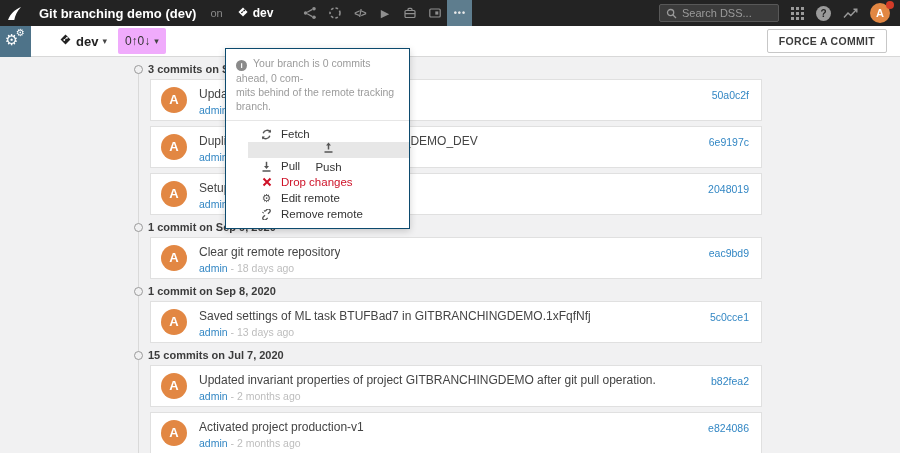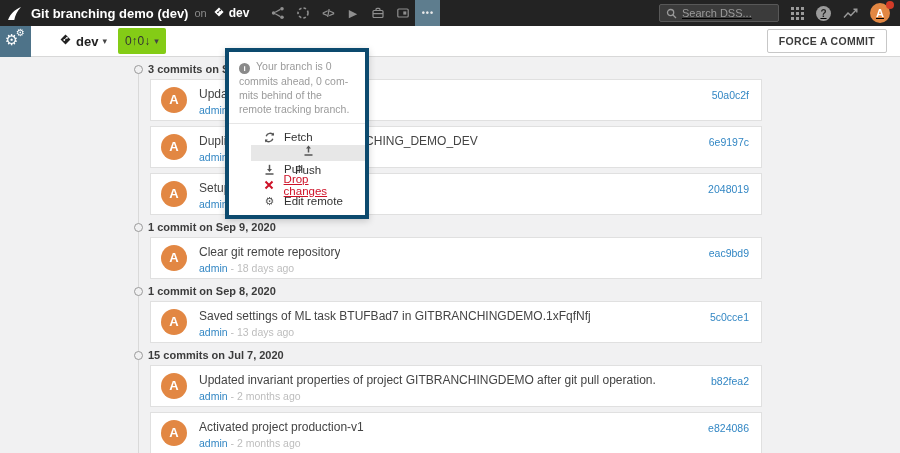--- a/index.html
+++ b/index.html
@@ -1,70 +1,70 @@
 <!DOCTYPE html>
 <html><head>
 <meta charset="utf-8">
 <style>
   * { margin:0; padding:0; box-sizing:border-box; }
   html,body { width:900px; height:453px; overflow:hidden; }
   body { font-family:"Liberation Sans","DejaVu Sans",sans-serif; background:#f1f1f2; position:relative; }
 
   
-  .navbar { position:absolute; top:0; left:0; right:0; height:26px; background:#232323; display:flex; align-items:center; z-index:30; }
+  .navbar { position:absolute; top:0; left:0; right:0; height:26px; background:#232323; display:flex; align-items:center; z-index:30;gap:8px; }
   .logo { width:28px; height:26px; display:flex; align-items:center; justify-content:center; cursor:pointer; }
   .nav-title { font-size:13px; font-weight:700; color:#fff; margin-left:3px; white-space:nowrap; cursor:pointer; }
   .nav-on { font-size:11px; color:#8a8a8a; margin:0 6px; }
   .nav-branch { display:flex; align-items:center; gap:4px; font-size:12px; font-weight:700; color:#fff; cursor:pointer; }
   .nav-icons { display:flex; margin-left:16px; height:26px; }
   .nav-icon { width:25px; height:26px; display:flex; align-items:center; justify-content:center; color:#8f8f8f; font-size:11px; cursor:pointer; }
   .nav-icon.code { font-size:10px; letter-spacing:-1px; font-weight:700; }
   .nav-icon.more { background:#5e7d8e; color:#eaeaea; font-size:9px; letter-spacing:1px; font-weight:700; }
-  .nav-right { margin-left:auto; display:flex; align-items:center; gap:12px; padding-right:10px;text-decoration:underline; }
+  .nav-right { margin-left:auto; display:flex; align-items:center; gap:12px; padding-right:10px; }
   .search-box { width:120px; height:18px; background:#3b3b3b; border:1px solid #585858; border-radius:2px; display:flex; align-items:center; gap:5px; padding:0 6px; }
   .search-box input { background:transparent; border:none; outline:none; color:#9a9a9a; font-size:11px; width:90px; font-family:inherit; }
   .search-box input::placeholder { color:#9a9a9a; }
   .help-badge { width:15px; height:15px; border-radius:50%; background:#9a9a9a; color:#232323; font-size:10px; font-weight:700; text-align:center; line-height:15px; cursor:pointer; }
   .nav-svg { color:#9a9a9a; cursor:pointer; display:flex; }
   .avatar-nav { position:relative; width:20px; height:20px; border-radius:50%; background:#e28743; color:#fff; font-size:11px; font-weight:700; text-align:center; line-height:20px; cursor:pointer; }
   .notif-dot { position:absolute; top:-2px; right:-4px; width:8px; height:8px; border-radius:50%; background:#d23b28; }
 
   
   .pheader { position:absolute; top:26px; left:0; right:0; height:31px; background:#fff; border-bottom:1px solid #d8d8d8; display:flex; align-items:center; z-index:25; }
   .gears-sq { width:31px; height:31px; background:#4e7389; color:#fff; position:relative; flex:0 0 auto; }
   .gear-big { position:absolute; left:5px; top:6px; font-size:15px; line-height:15px; }
   .gear-small { position:absolute; left:16px; top:2px; font-size:10px; line-height:10px; }
   .ptitle { font-size:15px; color:#333; margin-left:11px; white-space:nowrap; }
   .branch-select { display:flex; align-items:center; gap:4px; margin-left:28px; font-size:13px; font-weight:700; color:#222; cursor:pointer; }
   .caret { font-size:9px; color:#444; }
-  .counts-btn { margin-left:11px; background:#84cc16; border-radius:2px; padding:6px 7px; font-size:12px; color:#333; display:flex; align-items:center; gap:4px; cursor:pointer; }
+  .counts-btn { margin-left:11px; background:#f0abfc; border-radius:2px; padding:6px 7px; font-size:12px; color:#333; display:flex; align-items:center; gap:4px; cursor:pointer; }
   .force-btn { margin-left:auto; margin-right:13px; background:#fff; border:1px solid #c7c7c7; border-radius:2px; color:#3c3c3c; font-size:10.5px; font-weight:700; letter-spacing:.3px; padding:5px 11px; cursor:pointer; font-family:inherit;text-align:right; }
 
   
   .content { position:absolute; top:57px; left:0; right:0; bottom:0; background:#f1f1f2; overflow:hidden; }
   .timeline-line { position:absolute; left:138px; top:12px; bottom:0; width:1px; background:#d9d9d9; }
   .groups-wrap { position:relative; padding-top:6px; }
   .group { margin-bottom:6px; }
   .group-header { position:relative; margin-left:148px; height:13px; line-height:13px; font-size:11px; font-weight:700; color:#3c3c3c; margin-bottom:3px; }
   .group-header::before { content:""; position:absolute; left:-14px; top:2px; width:7px; height:7px; border:1px solid #9a9a9a; border-radius:50%; background:#f1f1f2; }
   .card { position:relative; margin-left:150px; width:612px; height:42px; background:#fff; border:1px solid #e0e0e0; margin-bottom:5px; }
   .cavatar { position:absolute; left:10px; top:7px; width:26px; height:26px; border-radius:50%; background:#e28743; color:#fff; font-size:13px; font-weight:700; text-align:center; line-height:26px; }
   .ctitle { position:absolute; left:48px; top:7px; font-size:12px; color:#444; white-space:nowrap; max-width:470px; overflow:hidden; }
   .cmeta { position:absolute; left:48px; top:24px; font-size:10.5px; color:#bdbdbd; white-space:nowrap; }
   .cmeta .author { color:#3387c4; cursor:pointer; }
   .chash { position:absolute; right:12px; top:9px; font-size:10.5px; color:#3387c4; cursor:pointer; }
 
   
-  .dropdown { position:absolute; left:225px; top:48px; width:144px; background:#fff; border:4px solid #0c4a6e; box-shadow:0 2px 7px rgba(0,0,0,.18); z-index:40; }
+  .dropdown { position:absolute; left:225px; top:48px; width:185px; background:#fff; border:1px solid #0c4a6e; box-shadow:0 2px 7px rgba(0,0,0,.18); z-index:40; }
   .dd-info { padding:7px 10px 7px 10px; font-size:10.5px; color:#9b9b9b; line-height:14px; border-bottom:1px solid #e6e6e6; }
   .info-badge { display:inline-block; width:11px; height:11px; border-radius:50%; background:#8a8a8a; color:#fff; font-size:8px; font-weight:700; font-style:normal; text-align:center; line-height:11px; margin-right:6px; vertical-align:-1px; }
   .dd-list { padding:5px 0 6px 0; }
   .dd-item { height:16px; display:flex; align-items:center; gap:8px; padding:0 12px; font-size:11.5px; color:#333; cursor:pointer;margin-left:22px; }
   .dd-item.hovered { background:#e7e7e7;flex-direction:column; }
-  .dd-item.danger { color:#ce1228;text-decoration:underline; }
+  .dd-item.danger { color:#ce1228; }
   .dd-ic { width:13px; display:flex; justify-content:center; align-items:center; color:#555; font-size:11px; line-height:11px; }
   .dd-item.danger .dd-ic { color:#ce1228; }
 </style>
 </head>
 <body>
 
 <div class="navbar">
   <div class="logo">
     <svg width="17" height="17" viewBox="0 0 17 17">
         <path d="M2 15 C4.5 8.5 9 4.5 15 2 C11 6.5 9 10.5 8.3 15 Z" fill="#fff"></path>
@@ -314,14 +314,23 @@
         <svg width="10" height="10" viewBox="0 0 10 10">
             <path d="M1.5 1.5 L8.5 8.5 M8.5 1.5 L1.5 8.5" stroke="currentColor" stroke-width="2"></path>
           </svg>
       </span>
       <span>Drop changes</span>
     </div>
     <div class="dd-item">
       <span class="dd-ic">⚙</span>
       <span>Edit remote</span>
     </div>
+    <div class="dd-item">
+      <span class="dd-ic">
+        <svg width="11" height="11" viewBox="0 0 11 11">
+            <path d="M4 6.2 L2.4 7.8 a1.9 1.9 0 0 0 2.7 2.7 L6.7 8.9 M7 4.8 L8.6 3.2 a1.9 1.9 0 0 0 -2.7-2.7 L4.3 2.1" fill="none" stroke="currentColor" stroke-width="1.3"></path>
+            <path d="M1.2 3.2 L3 4.1 M3.2 1.2 L4.1 3" stroke="currentColor" stroke-width="1"></path>
+          </svg>
+      </span>
+      <span>Remove remote</span>
+    </div>
   </div>
 </div>
 
 </body></html>

